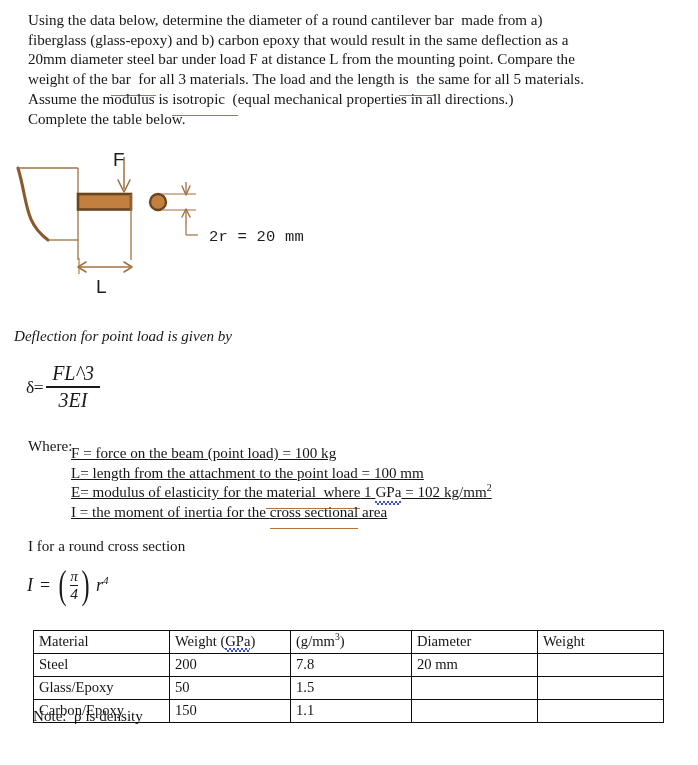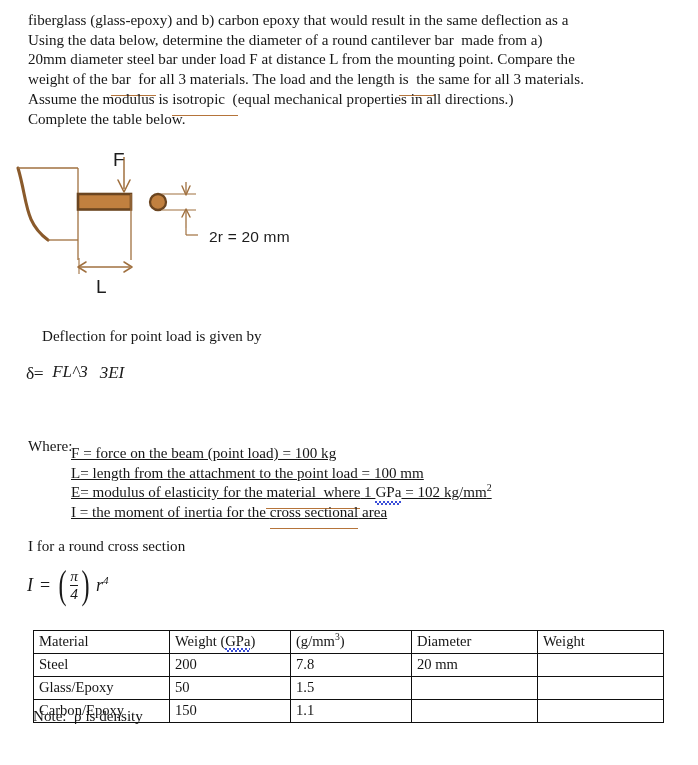--- a/index.html
+++ b/index.html
@@ -70,31 +70,31 @@
   }
   .diagram svg { display: block; }
   .dlabel {
     position: absolute;
     font-family: "Liberation Sans", "DejaVu Sans", sans-serif;
     color: #1d1d1d;
     white-space: nowrap;
   }
   .lbl-F { left: 113px; top: 9px; font-size: 19px; }
   .lbl-L { left: 96px; top: 136px; font-size: 19px; }
-  .lbl-2r { left: 209px; top: 88px; font-size: 15.5px; letter-spacing: .2px; }
+  .lbl-2r { left: 209px; top: 88px; font-size: 15.5px; letter-spacing: .2px; font-family: Liberation Mono, monospace; }
 
   
   .txt {
     position: absolute;
     font-size: 15.1px;
     line-height: 19.7px;
     color: #161616;
     white-space: pre;
   }
-  .deflection-head { left: 42px; top: 327px; }
+  .deflection-head { left: 14px; top: 327px; font-style: italic; }
   .where-head      { left: 28px; top: 437px; }
   .ifor-head       { left: 28px; top: 537px; }
   .note-line       { left: 33px; top: 707px; }
 
   .where-list {
     position: absolute;
     left: 71px;
     top: 444px;
     font-size: 15.1px;
     line-height: 19.6px;
@@ -116,24 +116,24 @@
   .eq-delta .lhs {
     font-size: 17.5px;
     font-style: normal;
     letter-spacing: -0.5px;
     padding-right: 3px;
     position: relative;
     top: 1px;
   }
   .frac {
     display: inline-flex;
-    flex-direction: row;
+    flex-direction: column;
     align-items: center;
     font-style: italic;
-    font-size: 17px;
+    font-size: 20px;
     line-height: 1.16;
   }
   .frac .num { padding: 0 6px 1px 6px; }
   .frac .den { padding: 1px 6px 0 6px; }
   .frac .bar {
     height: 1.6px;
     background: #1a1a1a;
     width: 100%;
     align-self: stretch;
   }
@@ -193,24 +193,24 @@
   .c-density  { width: 110px; }
   .c-diameter { width: 115px; }
   .c-weight   { width: 115px; }
 </style>
 </head>
 <body>
 
 <div class="page">
 
   <div class="intro">
+    <span class="ln">Using the data below, determine the diameter of a round cantilever bar  made from a)</span>
     <span class="ln">fiberglass (glass-epoxy) and b) carbon epoxy that would result in the same deflection as a</span>
-    <span class="ln">Using the data below, determine the diameter of a round cantilever bar  made from a)</span>
     <span class="ln">20mm diameter steel bar under load F at distance L from the mounting point. Compare the</span>
-    <span class="ln"><span>weight of the </span><span class="gram">bar  for</span><span> all 3 materials. The load and the length </span><span class="gram">is  the</span><span> same for all 3 materials.</span></span>
+    <span class="ln"><span>weight of the </span><span class="gram">bar  for</span><span> all 3 materials. The load and the length </span><span class="gram">is  the</span><span> same for all 5 materials.</span></span>
     <span class="ln"><span>Assume the modulus is </span><span class="gram">isotropic  (</span><span>equal mechanical properties in all directions.)</span></span>
     <span class="ln">Complete the table below.</span>
   </div>
 
   <div class="diagram">
     <svg width="340" height="170" viewBox="0 0 340 170">
 
       <g>
         <path d="M18 28 C 28 62, 24 82, 48 100" fill="none" stroke="#8a5a2b" stroke-width="3.1" stroke-linecap="round"></path>
         <line x1="18" y1="28" x2="78" y2="28" stroke="#a0703f" stroke-width="1.3"></line>

